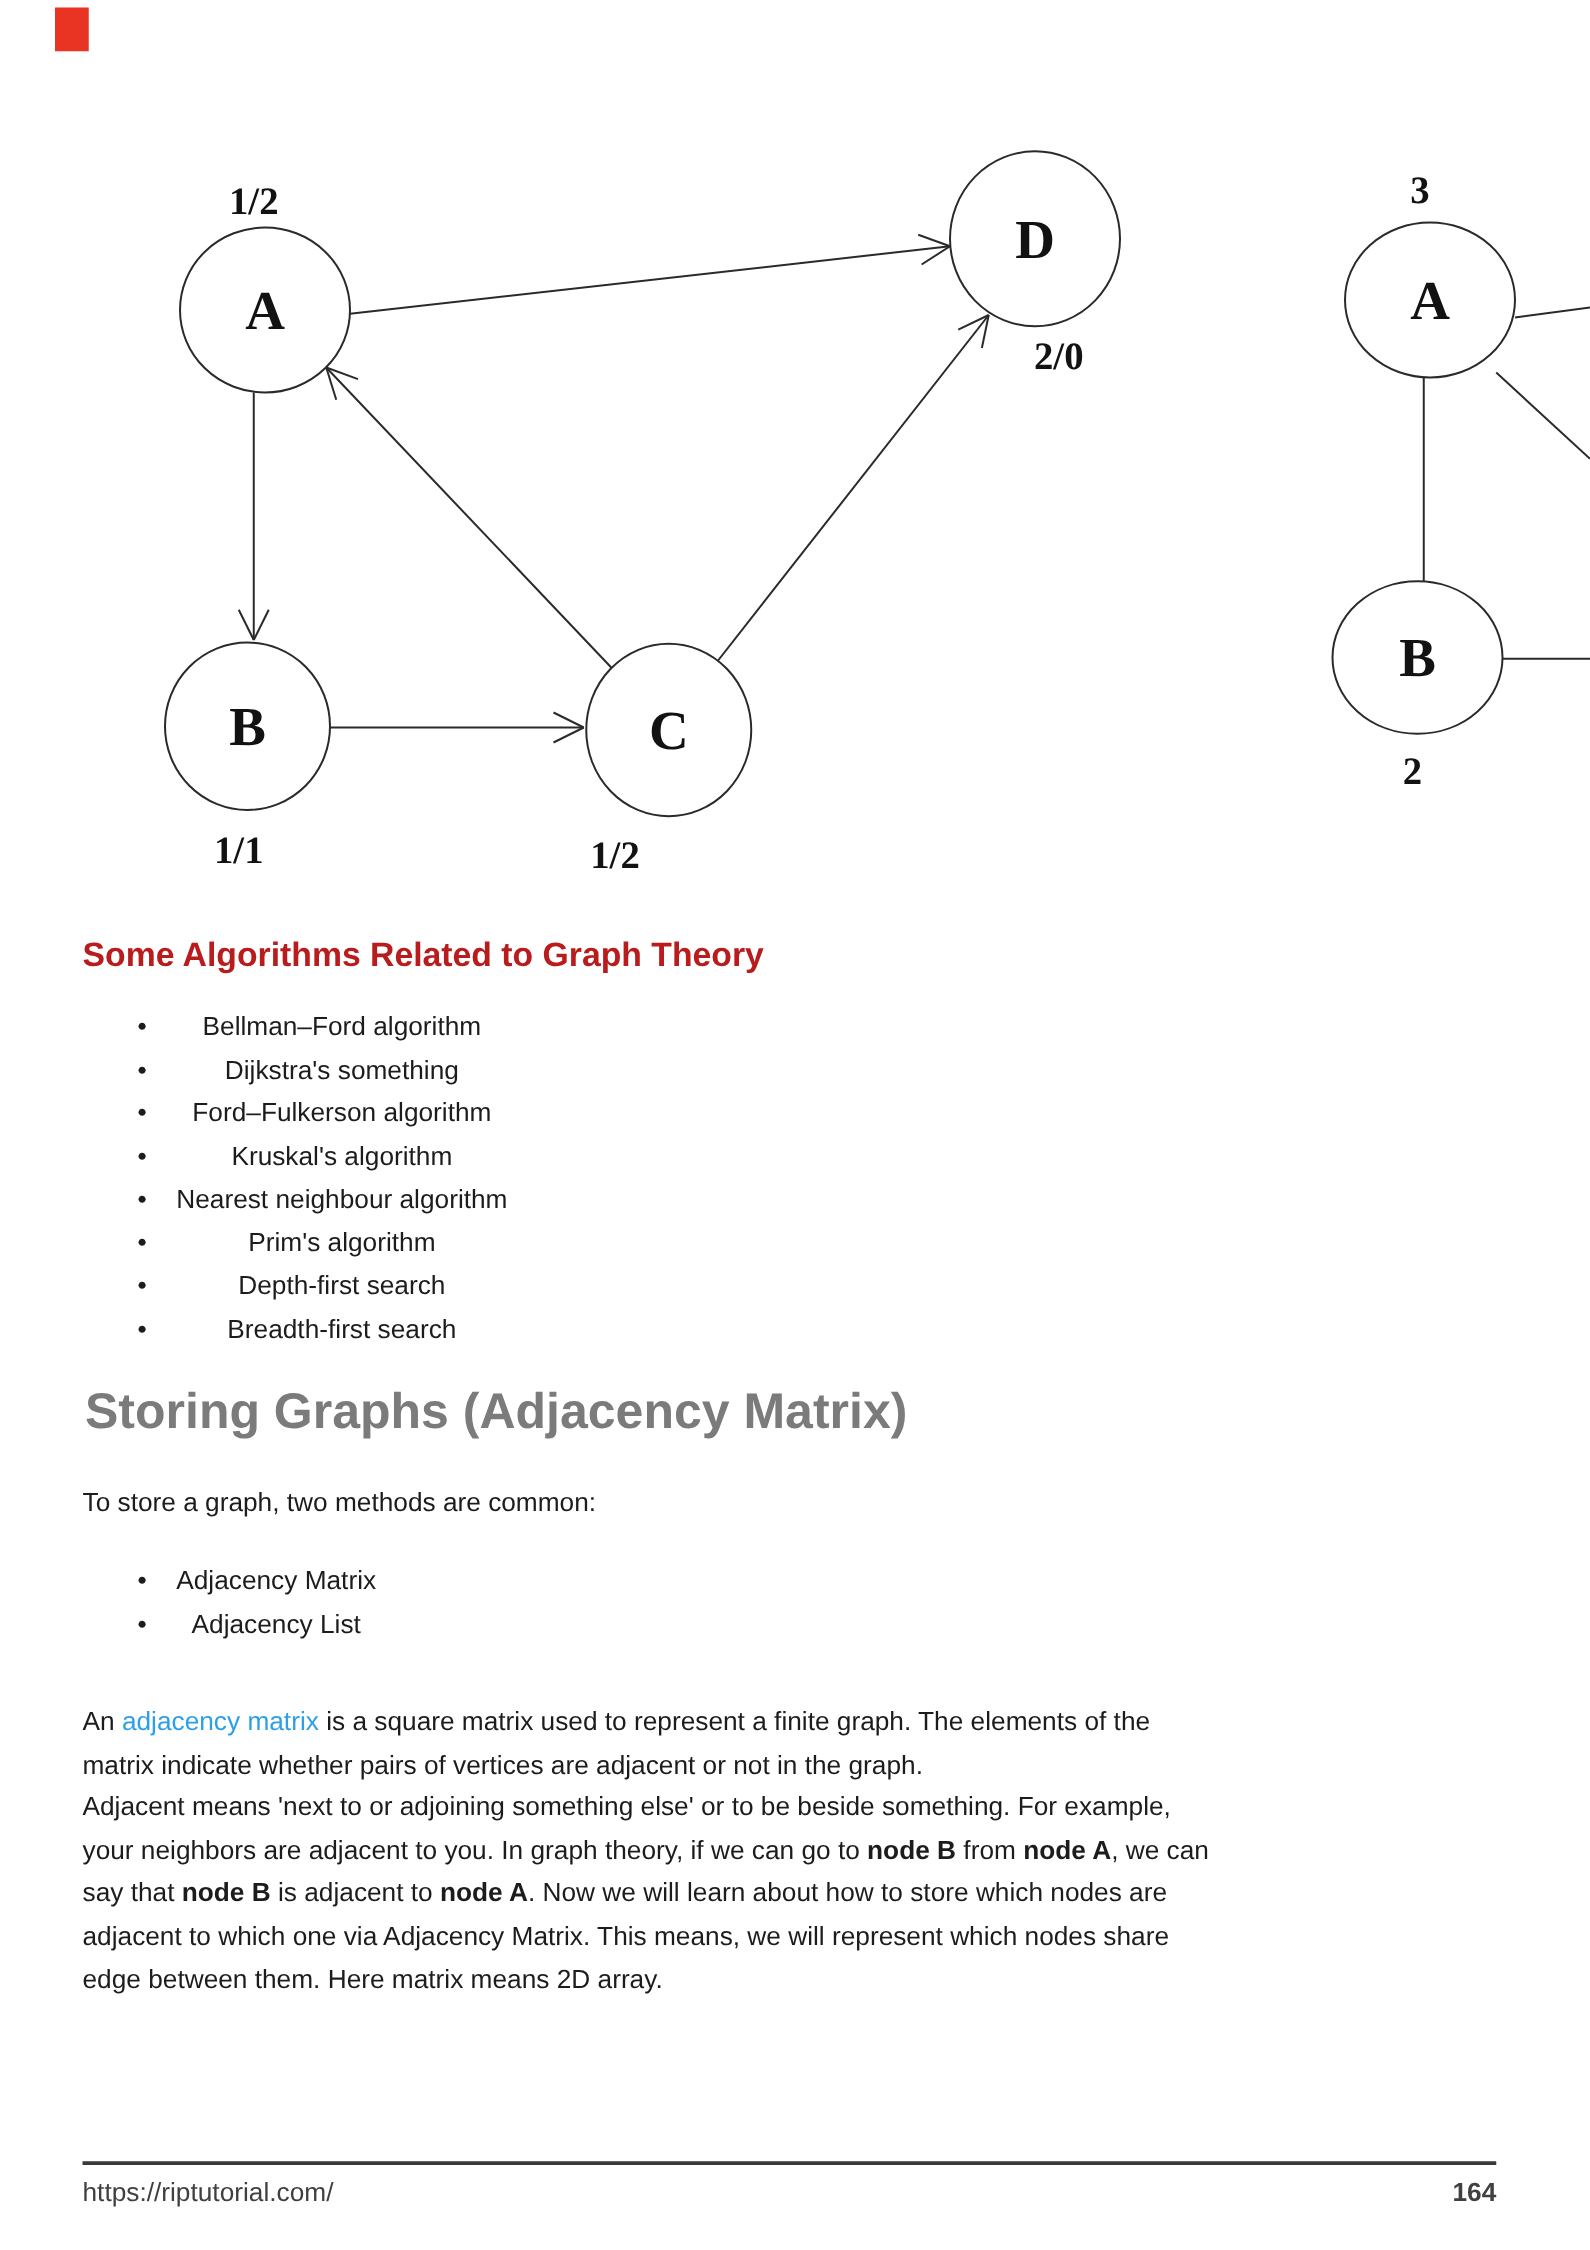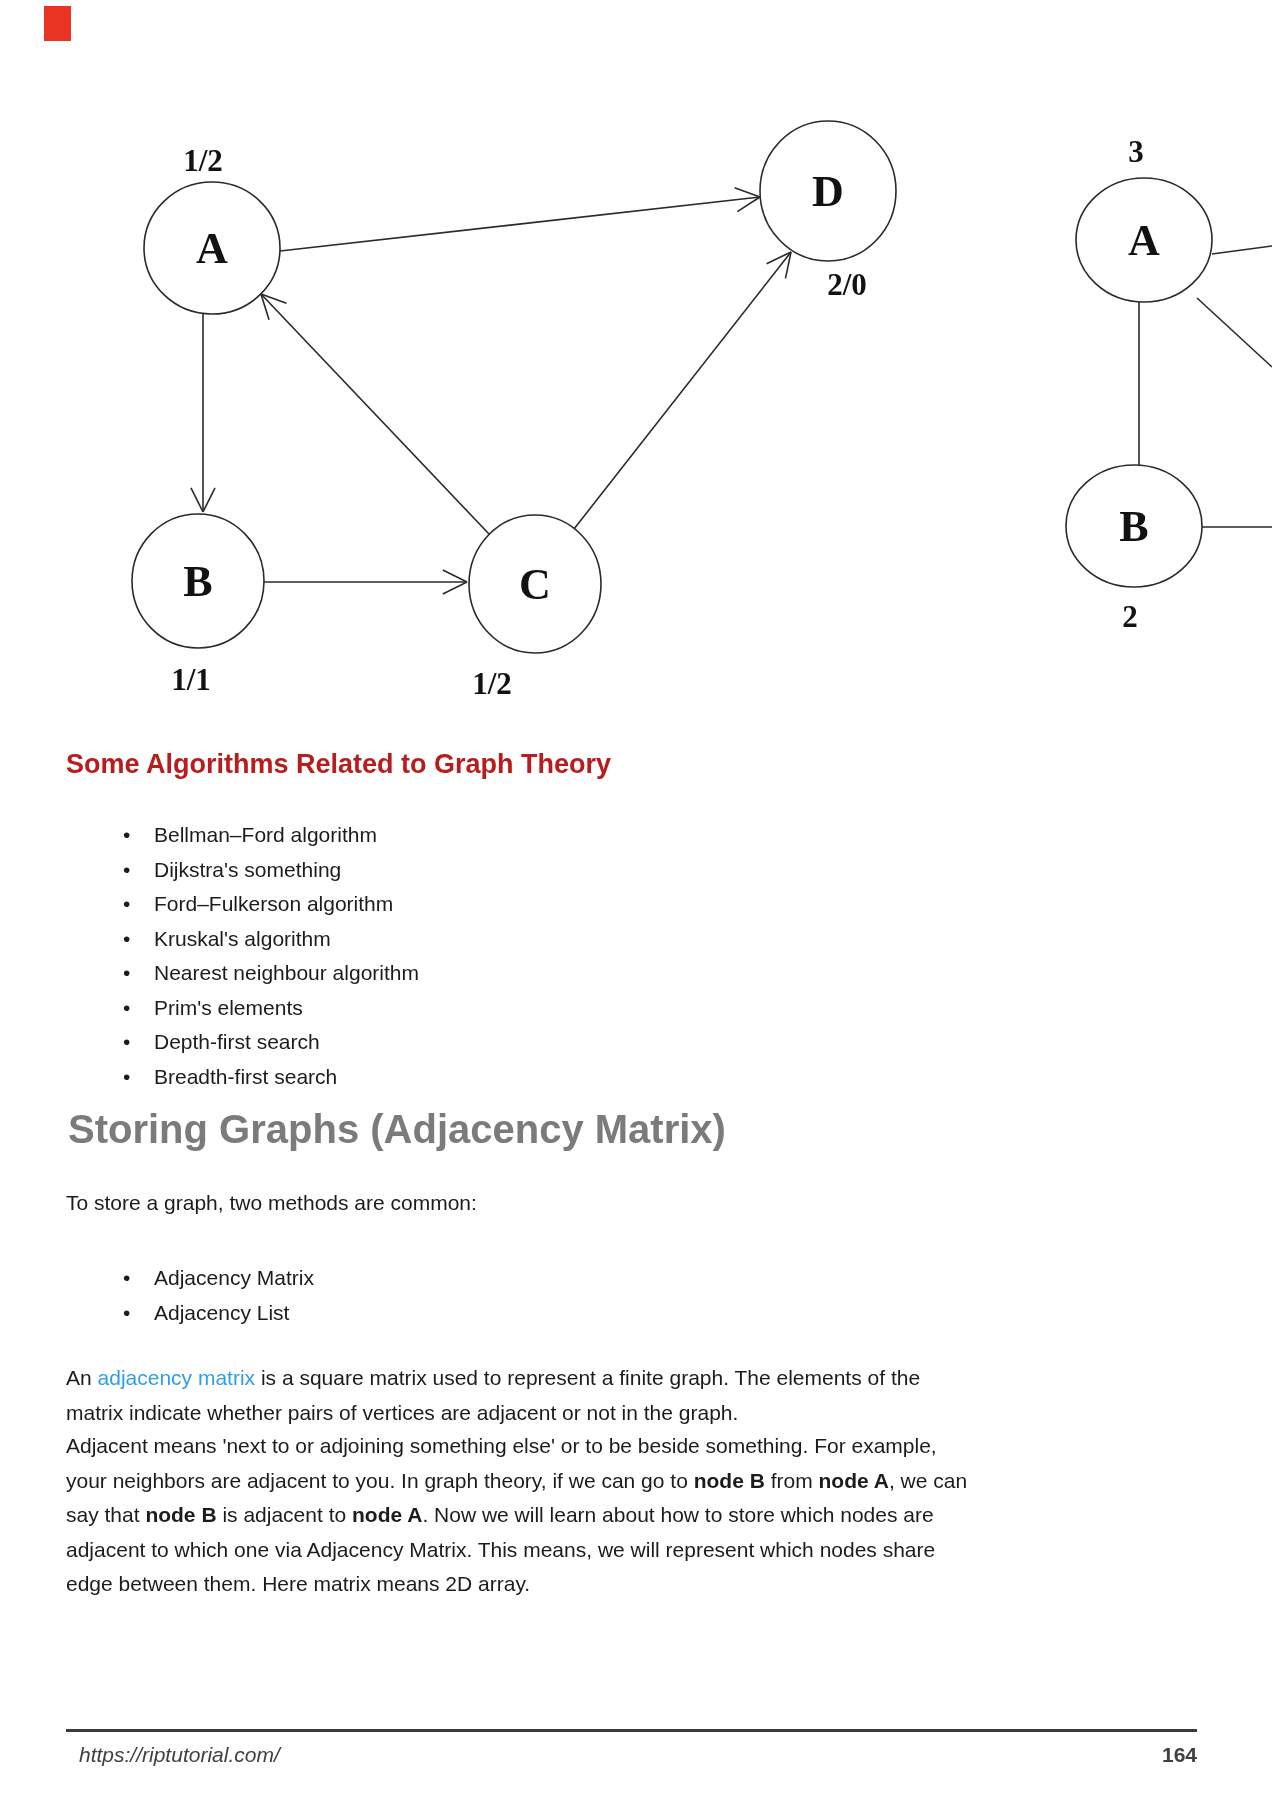--- a/index.html
+++ b/index.html
@@ -11,35 +11,35 @@
   .node-letter{font-family:"Liberation Serif",serif;font-weight:bold;font-size:44px;
                text-anchor:middle;fill:#121212;}
   .node-sublabel{font-family:"Liberation Serif",serif;font-weight:bold;font-size:31px;
                text-anchor:middle;fill:#121212;}
   .h-runin{position:absolute;left:66px;top:747px;margin:0;font-size:27px;line-height:34px;
            font-weight:bold;color:#b91c1c;white-space:nowrap;}
   .h-gray{position:absolute;left:66px;top:1111px;margin:2px;font-size:40px;line-height:33px;
           font-weight:bold;color:#7b7b7b;white-space:nowrap;}
   .body-text{font-size:21px;line-height:34.5px;color:#1c1c1c;}
   .intro{position:absolute;left:66px;top:1186px;margin:0;white-space:nowrap;}
-  ul.doclist{position:absolute;left:66px;margin:13px;padding:0;list-style:none;}
+  ul.doclist{position:absolute;left:66px;margin:0;padding:0;list-style:none;text-align:center;}
   #algo-list{top:805px;}
   #methods-list{top:1248px;}
   ul.doclist li{position:relative;height:34.5px;padding-left:75px;white-space:nowrap;}
   ul.doclist li::before{content:"•";position:absolute;left:44px;top:0;font-size:21px;color:#1c1c1c;}
   .para{position:absolute;left:66px;width:1080px;}
   #para1{top:1337px;margin-top:24px;}
   #para2{top:1429px;}
   .tline{height:34.5px;white-space:nowrap;}
   .b{font-weight:bold;}
   .link{cursor:pointer;}
   .footer-rule{position:absolute;left:66px;top:1729px;width:1131px;height:3px;background:#3a3a3c;}
   .footer{position:absolute;left:66px;top:1738px;width:1131px;height:35px;
           font-size:21px;line-height:34.5px;color:#3e4042;}
-  .footer .url{position:absolute;left:13px;top:0;font-style:italic;}
+  .footer .url{position:absolute;left:0;top:0;}
   .footer .pagenum{position:absolute;right:0;top:0;font-weight:bold;}
 </style>
 </head>
 <body>
 
 <div class="page">
 
   <div class="red-marker" style="background: rgb(234, 52, 35);"></div>
 
   <svg id="diagram" viewBox="0 0 1272 760">
@@ -83,21 +83,21 @@
     </svg>
 
   <h3 class="h-runin">Some Algorithms Related to Graph Theory</h3>
 
   <ul id="algo-list" class="doclist body-text">
       <li><span>Bellman–Ford algorithm</span></li>
       <li><span>Dijkstra's something</span></li>
       <li><span>Ford–Fulkerson algorithm</span></li>
       <li><span>Kruskal's algorithm</span></li>
       <li><span>Nearest neighbour algorithm</span></li>
-      <li><span>Prim's elements</span></li>
+      <li><span>Prim's algorithm</span></li>
       <li><span>Depth-first search</span></li>
       <li><span>Breadth-first search</span></li>
     </ul>
 
   <h2 class="h-gray" style="color: rgb(123, 123, 123);">Storing Graphs (Adjacency Matrix)</h2>
 
   <p class="intro body-text">To store a graph, two methods are common:</p>
 
   <ul id="methods-list" class="doclist body-text">
       <li><span>Adjacency Matrix</span></li>

